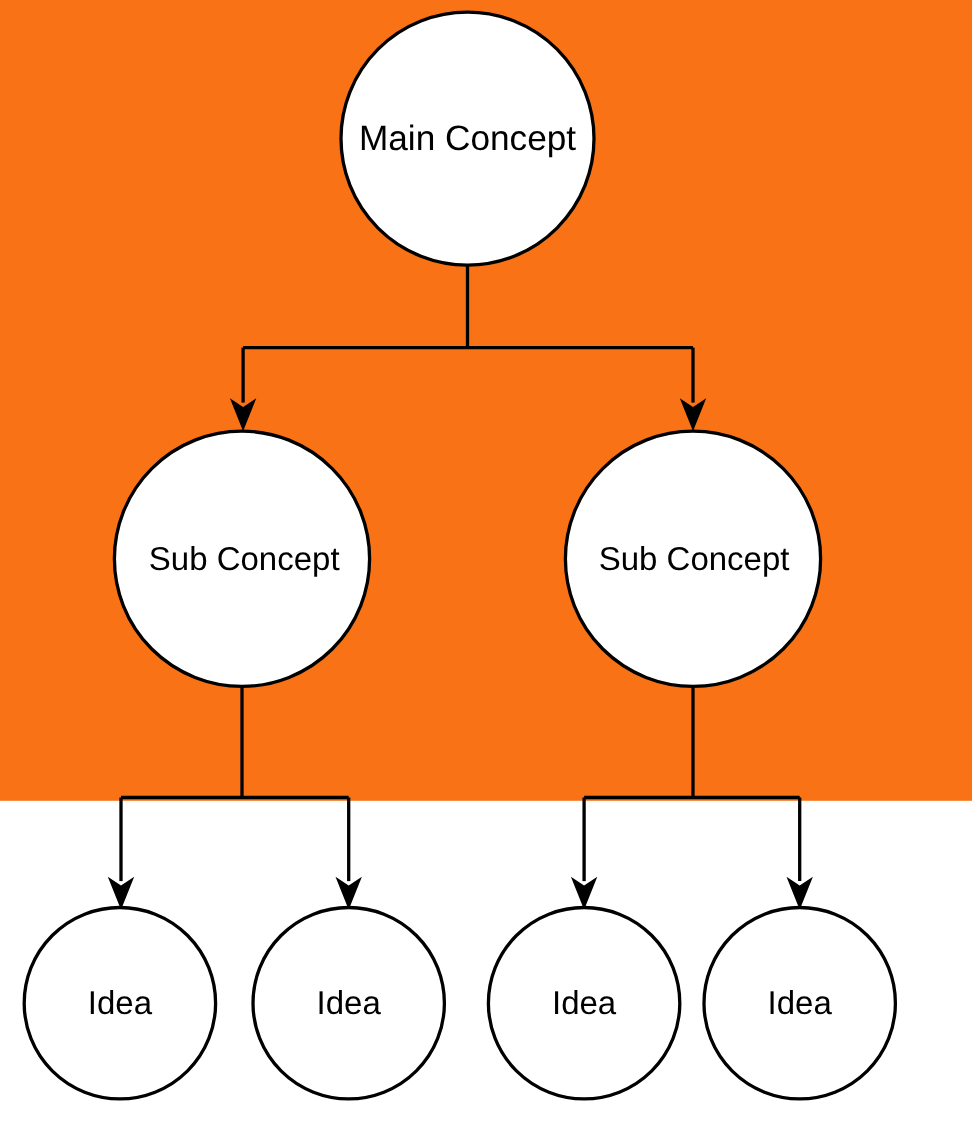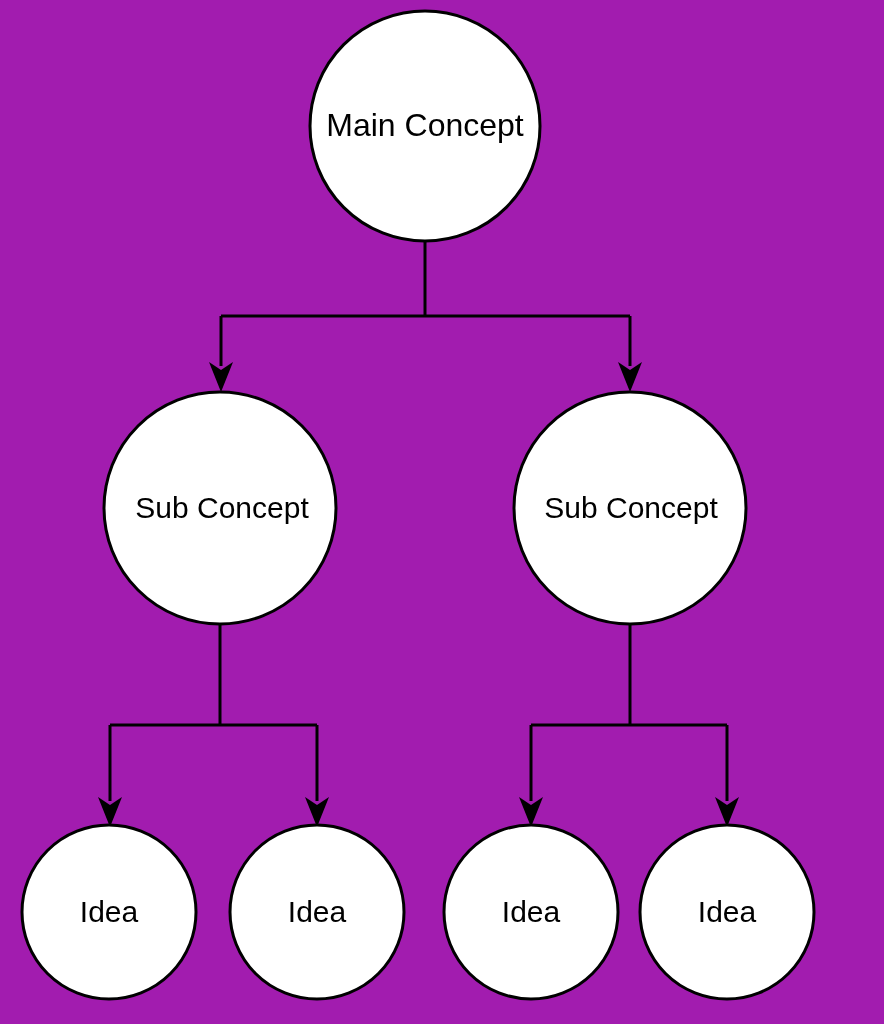--- a/index.html
+++ b/index.html
@@ -10,22 +10,22 @@
   }
   body {
     width: 884px;
     height: 1024px;
     font-family: "Liberation Sans", sans-serif;
     overflow: hidden;
   }
   #diagram-root {
     position: relative;
     width: 884px;
-    height: 1024px;
-    background: #a21caf;
+    height: 728px;
+    background: #f97316;
   }
   #mindmap-svg {
     display: block;
     width: 884px;
     height: 1024px;
   }
   .node-circle {
     fill: #ffffff;
     stroke: #000000;
     stroke-width: 3;

